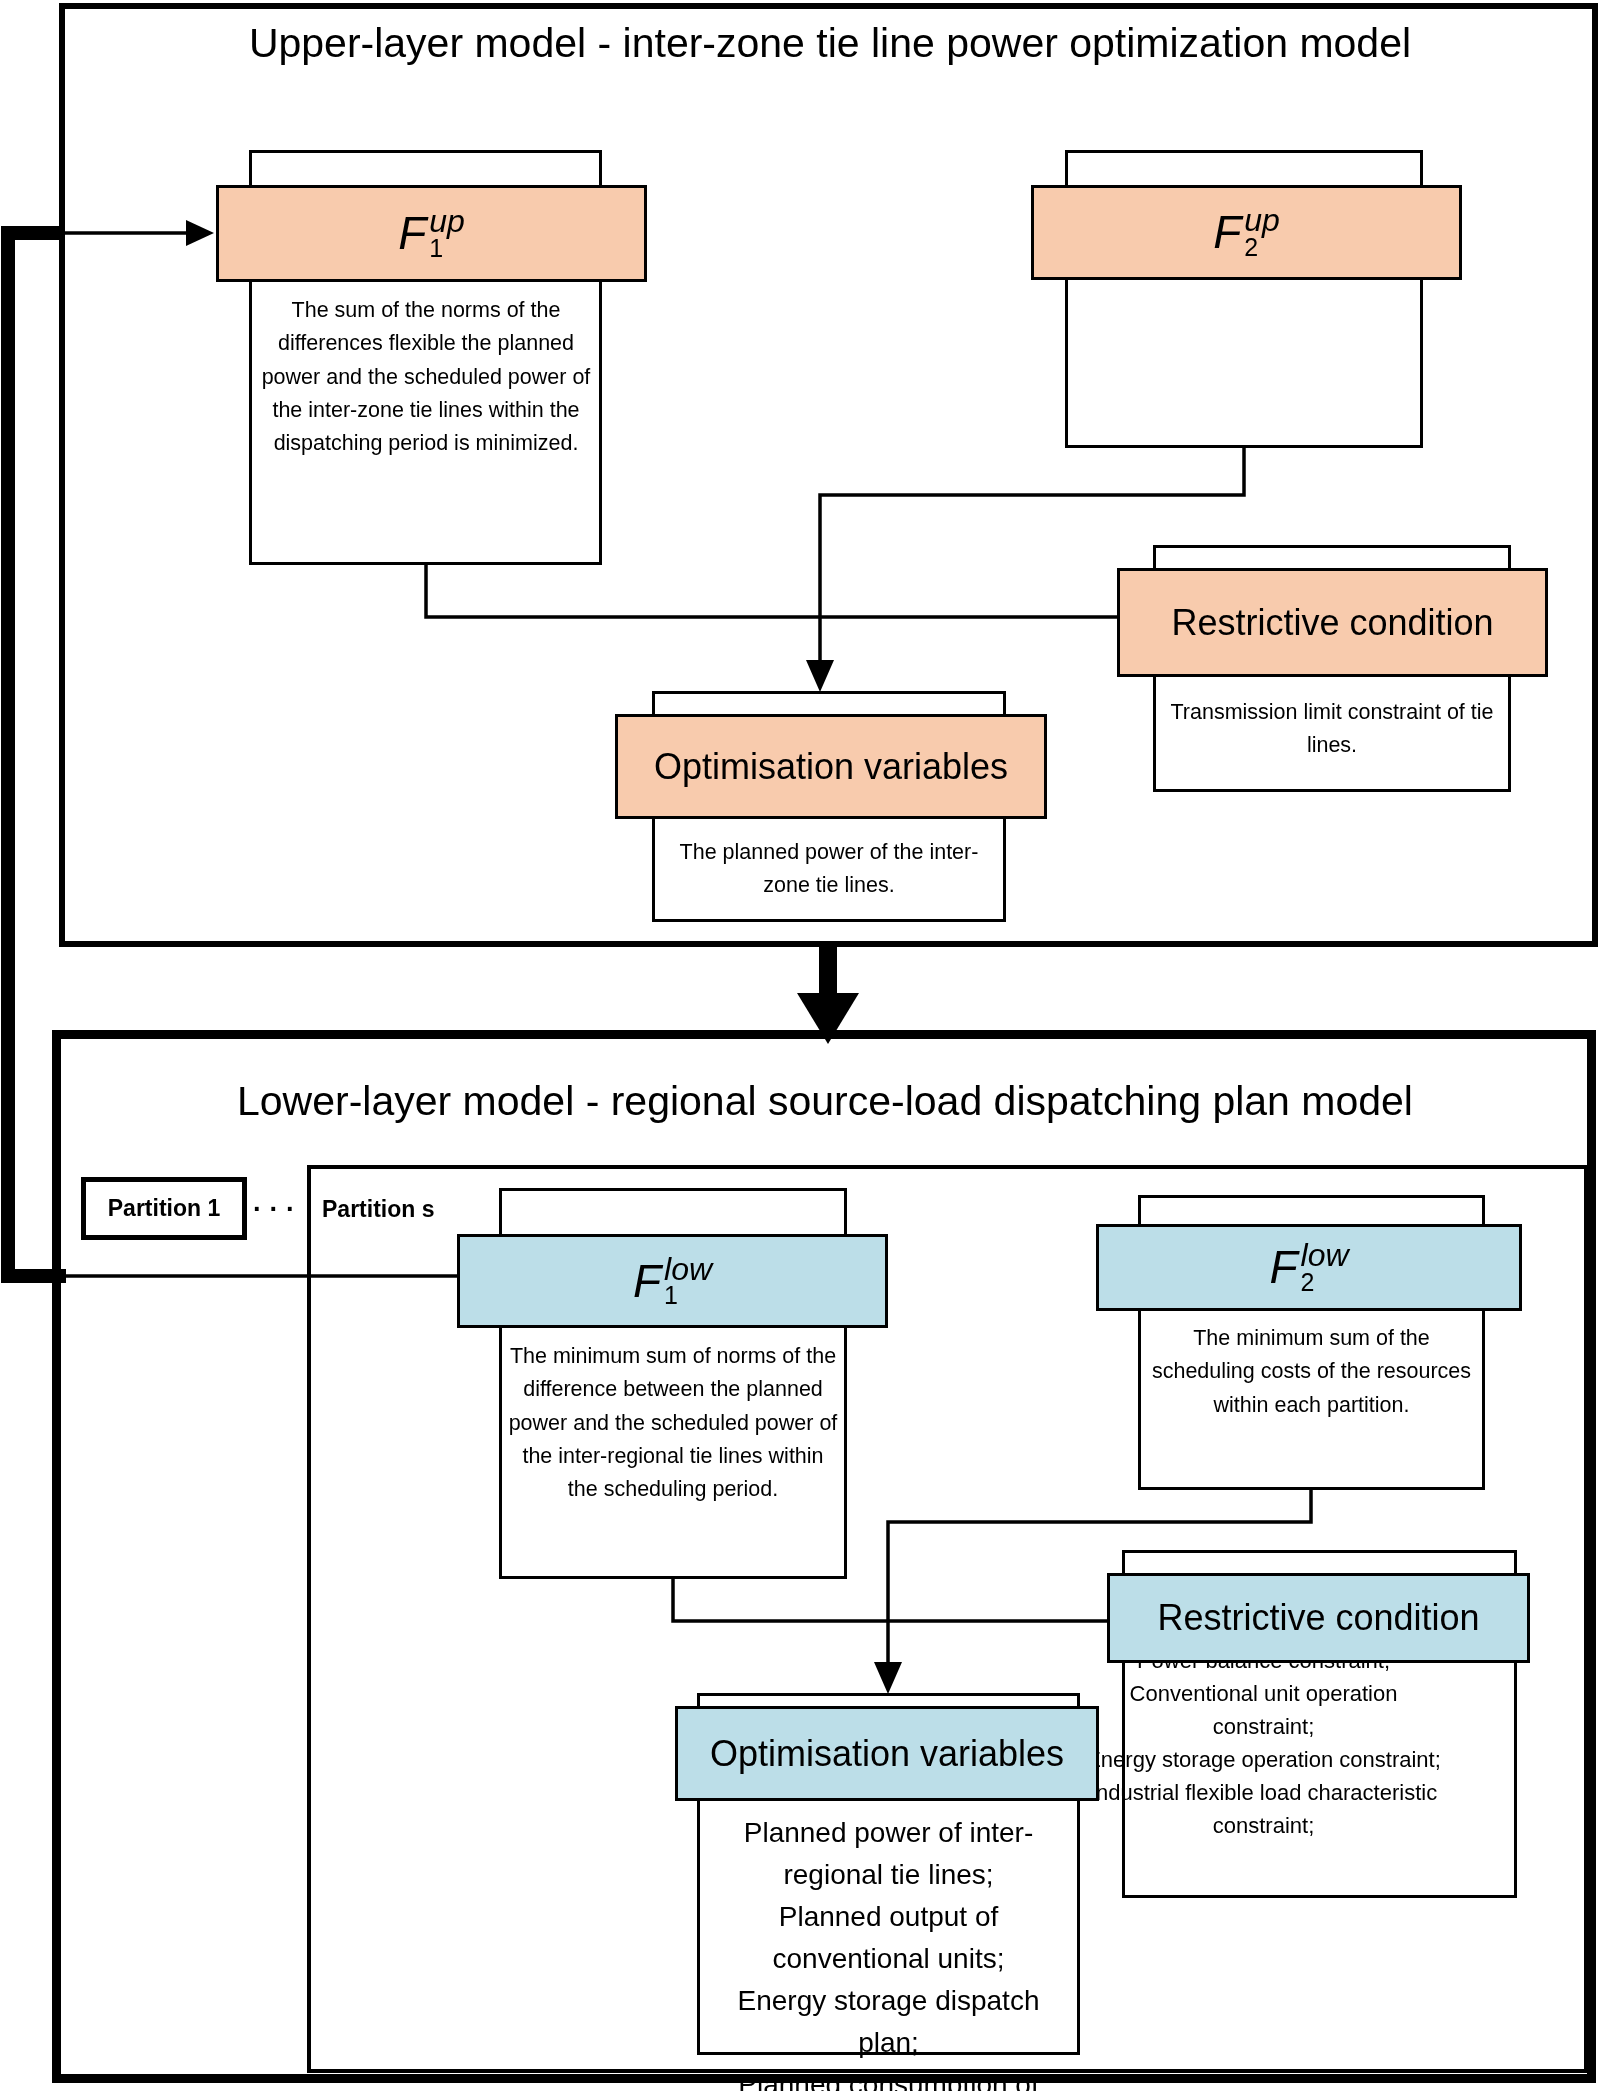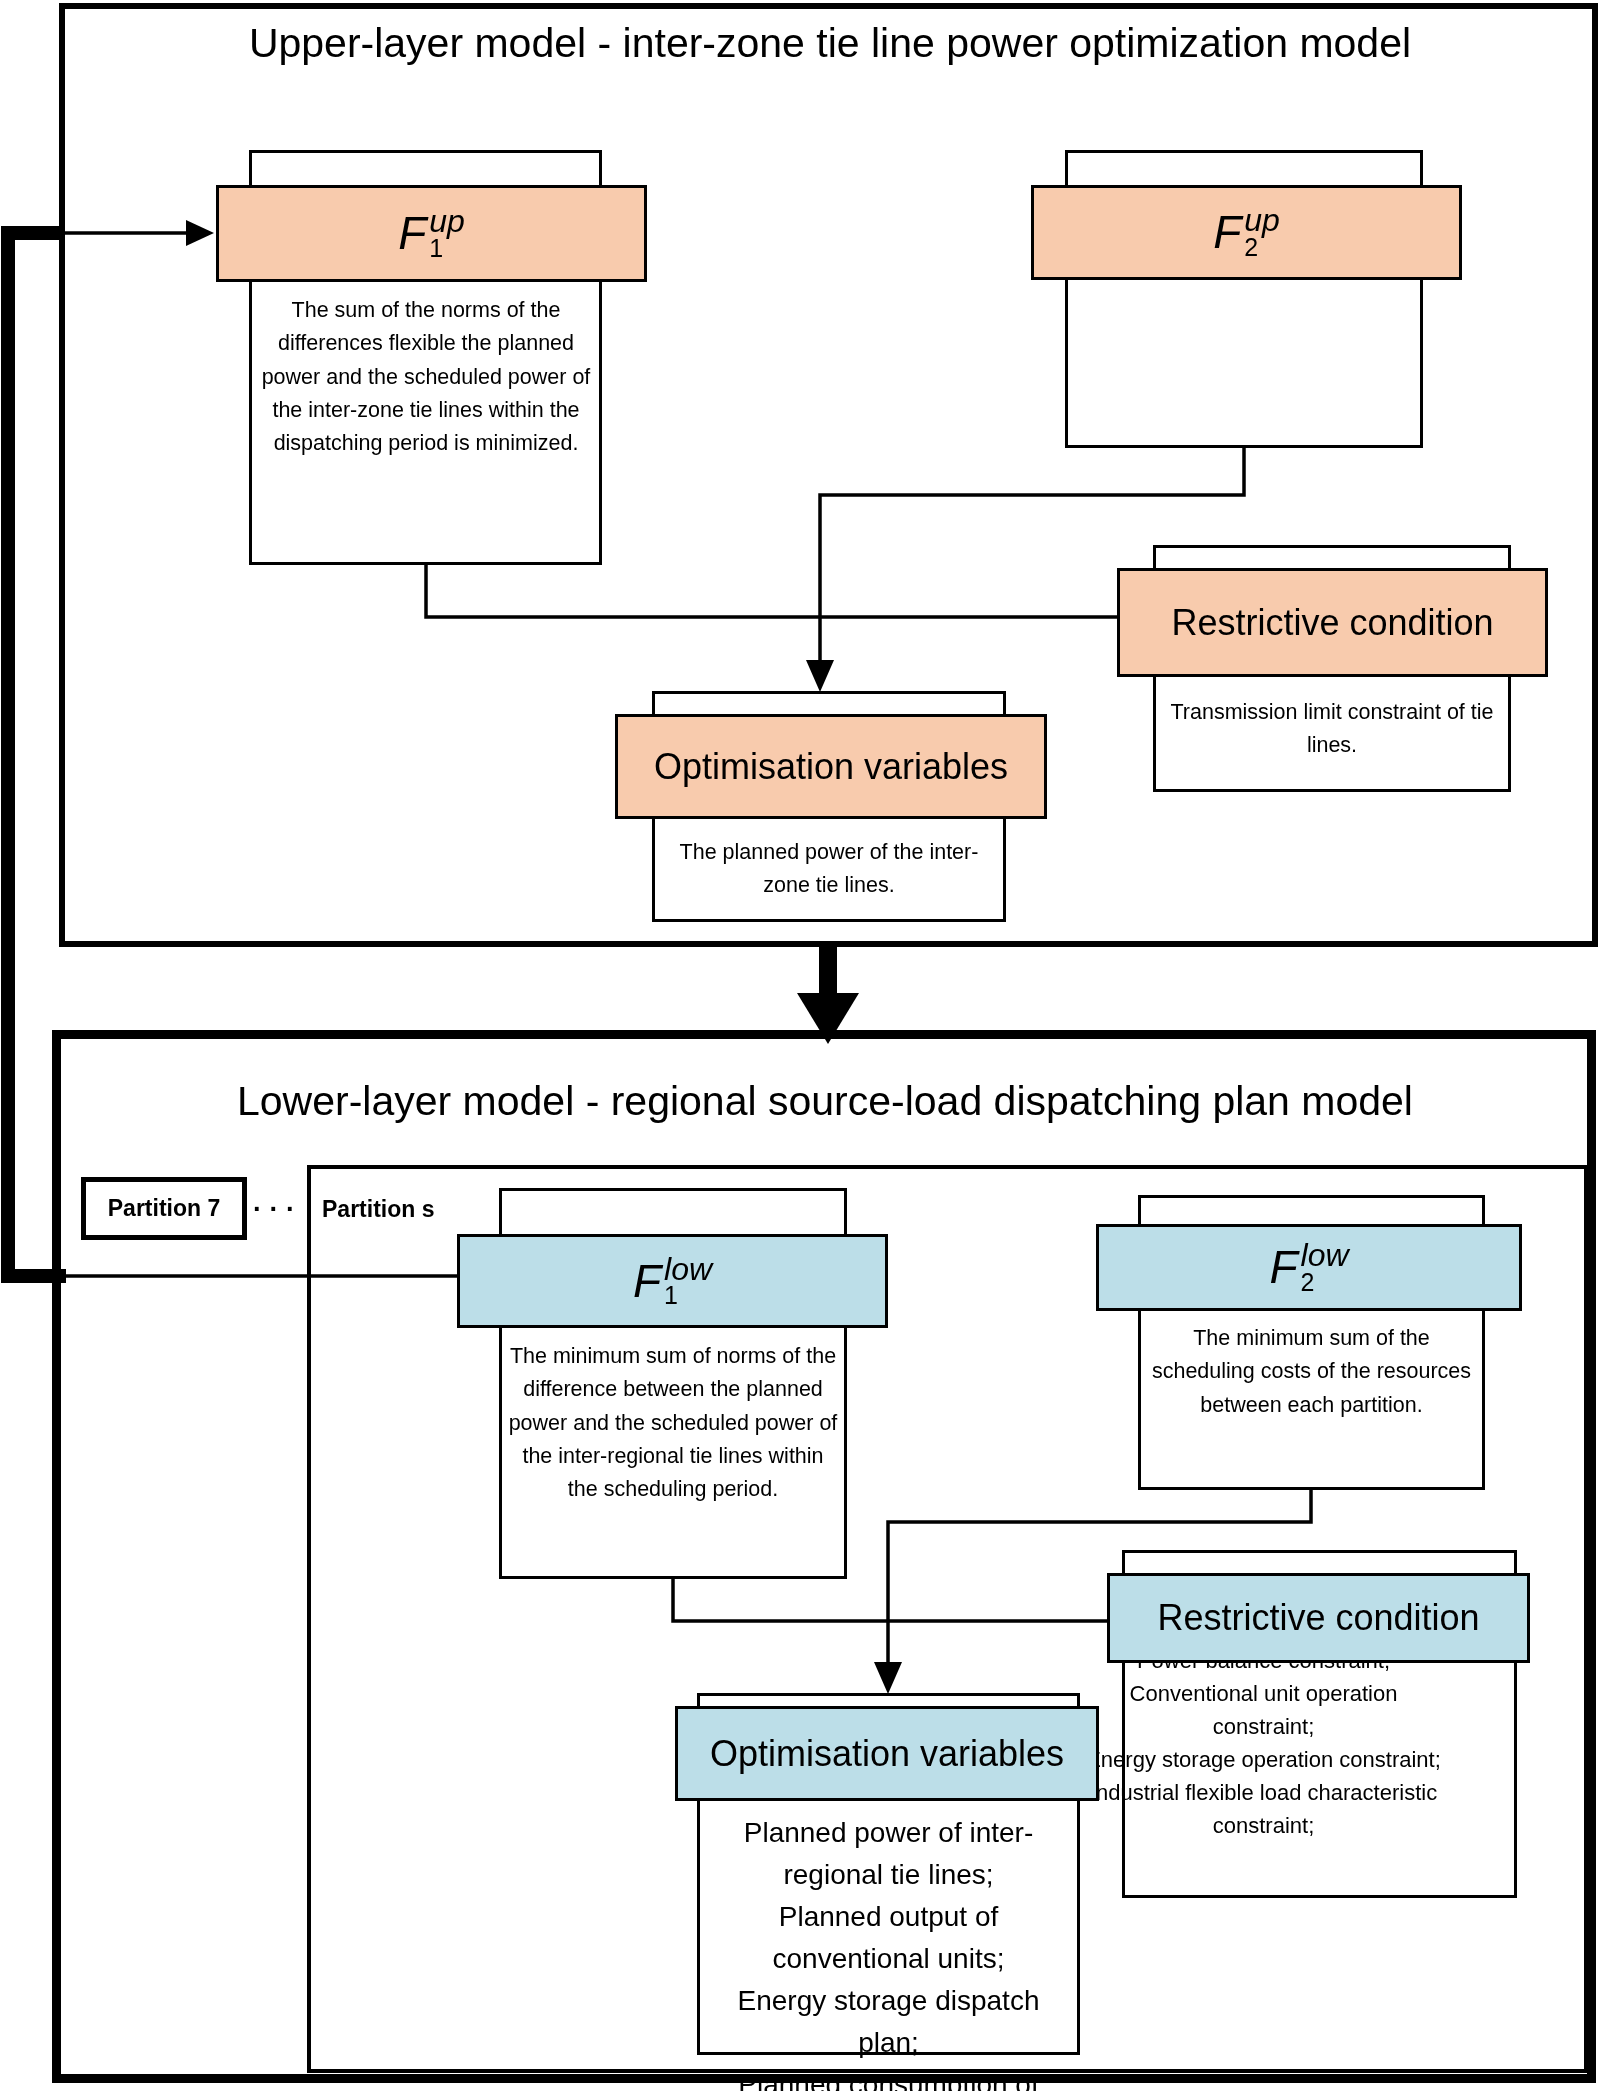--- a/index.html
+++ b/index.html
@@ -119,21 +119,21 @@
   </div>
   <div class="abs desc" style="left:662px;top:836px;width:334px;z-index:3;">The planned power of the inter-zone tie lines.</div>
 
   <div class="abs outer-thick" style="left:52px;top:1030px;width:1544px;height:1053px;"></div>
 
   <div class="abs title" style="left:70px;top:1078px;width:1510px;">Lower-layer model - regional source-load dispatching plan model</div>
 
   <div class="abs inner-box" style="left:307px;top:1165px;width:1281px;height:908px;"></div>
 
   <div class="abs part-box" style="left:81px;top:1177px;width:166px;height:63px;">
-    <span class="part-label">Partition 7</span>
+    <span class="part-label">Partition 1</span>
   </div>
   <div class="abs part-label" style="left:253px;top:1194px;font-size:27px;">· · ·</div>
   <div class="abs part-label" style="left:322px;top:1196px;">Partition s</div>
 
   <div class="abs shadow-box" style="left:499px;top:1188px;width:348px;height:391px;"></div>
   <div class="abs head blue" style="left:457px;top:1234px;width:431px;height:94px;">
     <span class="math">
         <span class="fb">F</span>
         <span class="stack">
           <sup>low</sup>
@@ -146,21 +146,21 @@
   <div class="abs shadow-box" style="left:1138px;top:1195px;width:347px;height:295px;"></div>
   <div class="abs head blue" style="left:1096px;top:1224px;width:426px;height:87px;">
     <span class="math">
         <span class="fb">F</span>
         <span class="stack">
           <sup>low</sup>
           <sub>2</sub>
         </span>
       </span>
   </div>
-  <div class="abs desc" style="left:1148px;top:1322px;width:327px;z-index:3;">The minimum sum of the scheduling costs of the resources between each partition.</div>
+  <div class="abs desc" style="left:1148px;top:1322px;width:327px;z-index:3;">The minimum sum of the scheduling costs of the resources within each partition.</div>
 
   <div class="abs shadow-box" style="left:1122px;top:1550px;width:395px;height:348px;"></div>
   <div class="abs desc" style="left:1076px;top:1644px;width:375px;font-size:22px;line-height:1.5;z-index:2;">Power balance constraint;
 Conventional unit operation constraint;
 Energy storage operation constraint;
 Industrial flexible load characteristic constraint;</div>
   <div class="abs head blue" style="left:1107px;top:1573px;width:423px;height:90px;">
     <span class="head-label">Restrictive condition</span>
   </div>
 

